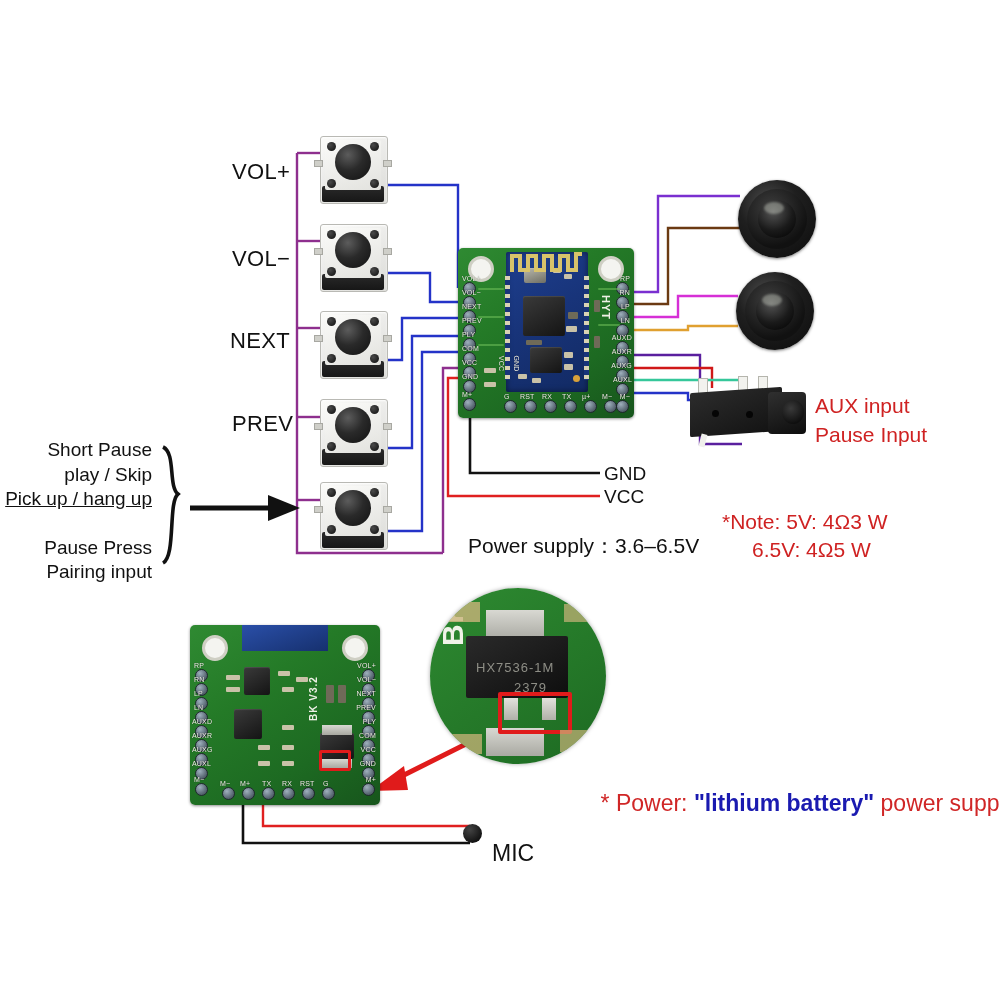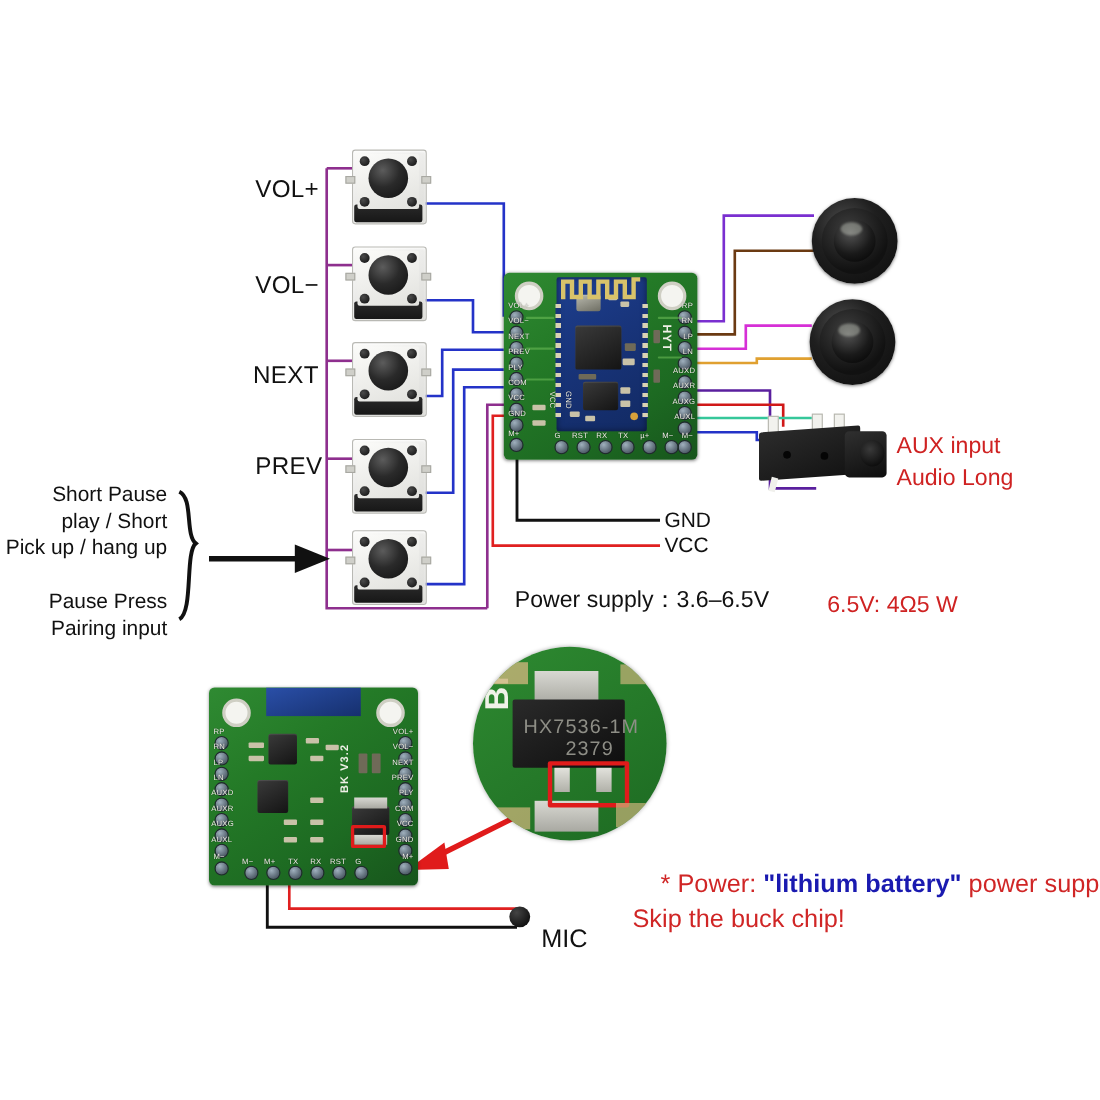--- a/index.html
+++ b/index.html
@@ -90,21 +90,21 @@
   
   .mic{position:absolute;width:19px;height:19px;border-radius:50%;
        background:radial-gradient(circle at 35% 30%,#444,#000);}
 
   
   .inset{position:absolute;width:176px;height:176px;border-radius:50%;overflow:hidden;
        background:linear-gradient(145deg,#2e8a31,#1d6a22);
        box-shadow:0 0 4px rgba(0,0,0,.35);}
   .inset .bigchip{position:absolute;left:36px;top:48px;width:102px;height:62px;
        background:linear-gradient(150deg,#2a2a2a,#0e0e0e);border-radius:2px;}
-  .inset .chiptxt{position:absolute;color:#8e8e86;font-size:18px;letter-spacing:1px;}
+  .inset .chiptxt{position:absolute;color:#8e8e86;font-size:13px;letter-spacing:1px;margin-top:10px;}
   .inset .tab{position:absolute;background:linear-gradient(180deg,#d8d8d2,#a9a9a2);}
   .inset .legpad{position:absolute;background:linear-gradient(180deg,#e2e2dc,#b0b0a8);}
   .inset .bksilk{position:absolute;left:6px;top:58px;color:#f0f2e8;font-size:30px;
        font-weight:bold;letter-spacing:1px;}
   .redbox{position:absolute;border:4px solid #e01b1b;border-radius:2px;}
 </style>
 </head>
 <body>
 
 <div id="stage">
@@ -220,22 +220,22 @@
     <div class="leg lgl"></div>
     <div class="leg lgr"></div>
   </div>
 
   <div class="lbl lbl-btn" style="left:232px;top:159px;">VOL+</div>
   <div class="lbl lbl-btn" style="left:232px;top:246px;">VOL−</div>
   <div class="lbl lbl-btn" style="left:230px;top:328px;">NEXT</div>
   <div class="lbl lbl-btn" style="left:232px;top:411px;">PREV</div>
 
   <div class="lbl lbl-desc" style="left:0px;top:437px;width:152px;">Short Pause</div>
-  <div class="lbl lbl-desc" style="left:0px;top:462px;width:152px;">play / Short</div>
-  <div class="lbl lbl-desc" style="left:0px;top:486px;width:152px;">Pick up / hang up</div>
+  <div class="lbl lbl-desc" style="left:0px;top:462px;width:152px;">play / Skip</div>
+  <div class="lbl lbl-desc" style="left:0px;top:486px;width:152px;text-decoration:underline;">Pick up / hang up</div>
   <div class="lbl lbl-desc" style="left:0px;top:535px;width:152px;">Pause Press</div>
   <div class="lbl lbl-desc" style="left:0px;top:559px;width:152px;">Pairing input</div>
 
   <div class="pcb" style="left:458px;top:248px;height:170px;width:176px;">
     <div class="hole" style="left:10px;top:8px;"></div>
     <div class="hole" style="right:10px;top:8px;"></div>
 
     <div class="bt-mod" style="left:48px;top:4px;width:82px;height:140px;">
       <div class="chip" style="left:17px;top:44px;width:42px;height:40px;"></div>
       <div class="chip" style="left:24px;top:95px;width:32px;height:26px;"></div>
@@ -345,27 +345,28 @@
     <div class="plug" style="left:68px;top:-2px;"></div>
     <div class="body"></div>
     <div class="barrel"></div>
     <div class="hole2"></div>
     <div class="dot" style="left:22px;top:32px;"></div>
     <div class="dot" style="left:56px;top:33px;"></div>
     <div style="position:absolute;left:10px;top:56px;width:6px;height:13px;background:#f0f0ec;transform:rotate(14deg);"></div>
   </div>
 
   <div class="lbl lbl-red" style="left:815px;top:394px;">AUX input</div>
-  <div class="lbl lbl-red" style="left:815px;top:423px;">Audio Long</div>
+  <div class="lbl lbl-red" style="left:815px;top:423px;">Pause Input</div>
 
   <div class="lbl lbl-black" style="left:604px;top:463px;">GND</div>
   <div class="lbl lbl-black" style="left:604px;top:486px;">VCC</div>
 
   <div class="lbl lbl-pwr" style="left:468px;top:534px;">Power supply：3.6–6.5V</div>
 
+  <div class="lbl lbl-red" style="left:722px;top:510px;">*Note: 5V: 4Ω3 W</div>
   <div class="lbl lbl-red" style="left:752px;top:538px;">6.5V: 4Ω5 W</div>
 
   <div class="pcb" style="left:190px;top:625px;width:190px;height:180px;">
     <div class="hole" style="left:12px;top:10px;"></div>
     <div class="hole" style="right:12px;top:10px;"></div>
     <div style="position:absolute;left:52px;top:0px;width:86px;height:26px;background:linear-gradient(160deg,#2a4fa8,#16306e);"></div>
 
     <div class="chip" style="left:54px;top:42px;width:26px;height:28px;"></div>
     <div class="chip" style="left:44px;top:84px;width:28px;height:30px;"></div>
     <div class="smd" style="left:36px;top:50px;width:14px;height:5px;"></div>
@@ -455,15 +456,14 @@
     <div style="position:absolute;left:18px;top:146px;width:34px;height:20px;background:#cbb47a;opacity:.75;"></div>
     <div style="position:absolute;right:10px;top:142px;width:36px;height:22px;background:#cbb47a;opacity:.7;"></div>
   </div>
 
   <div class="mic" style="left:463px;top:824px;"></div>
   <div class="lbl lbl-mic" style="left:492px;top:840px;">MIC</div>
 
   <div class="lbl note-red" style="left:575px;top:758px;">
     <span>* Power: </span><span class="note-blue">"lithium battery"</span><span> power supply,</span>
   </div>
-  <div class="lbl note-red" style="left:575px;top:820px;">Skip the buck chip!</div>
 
 </div>
 
 </body></html>

